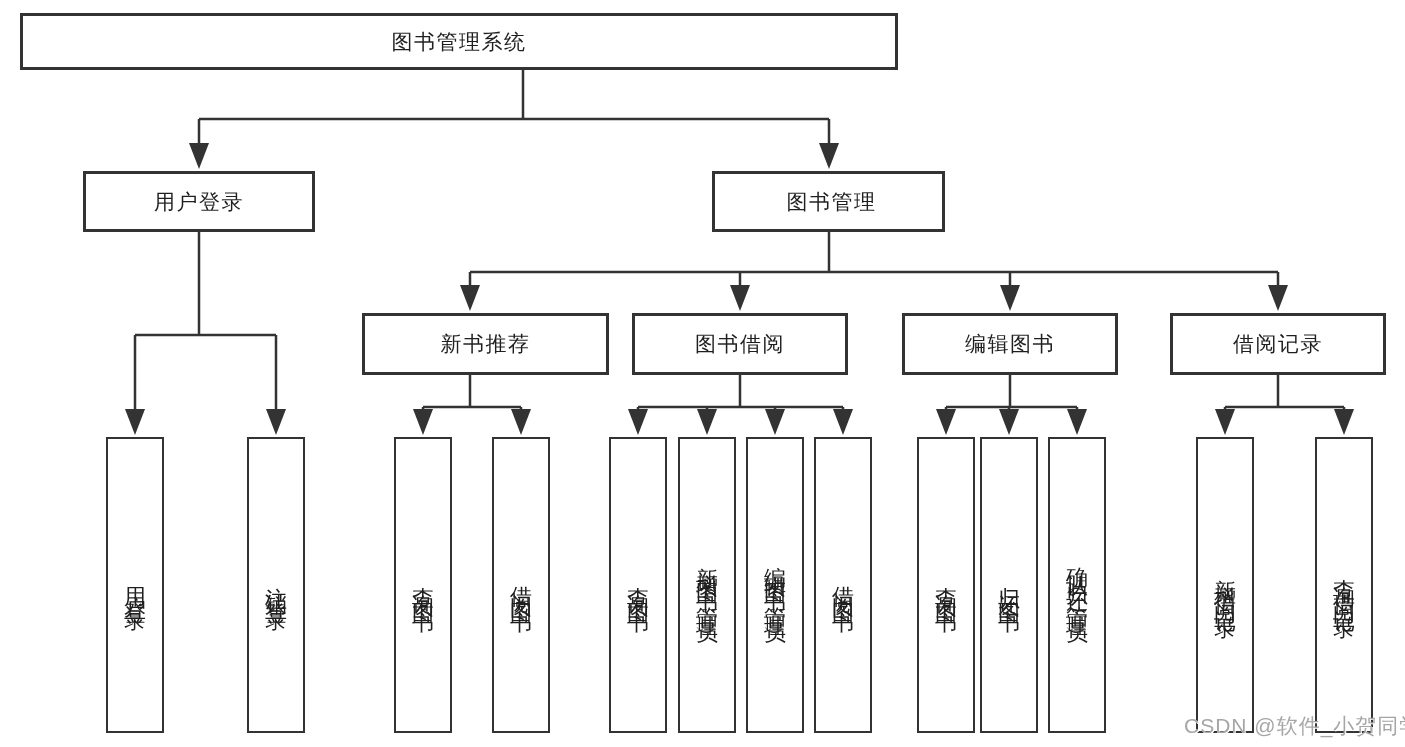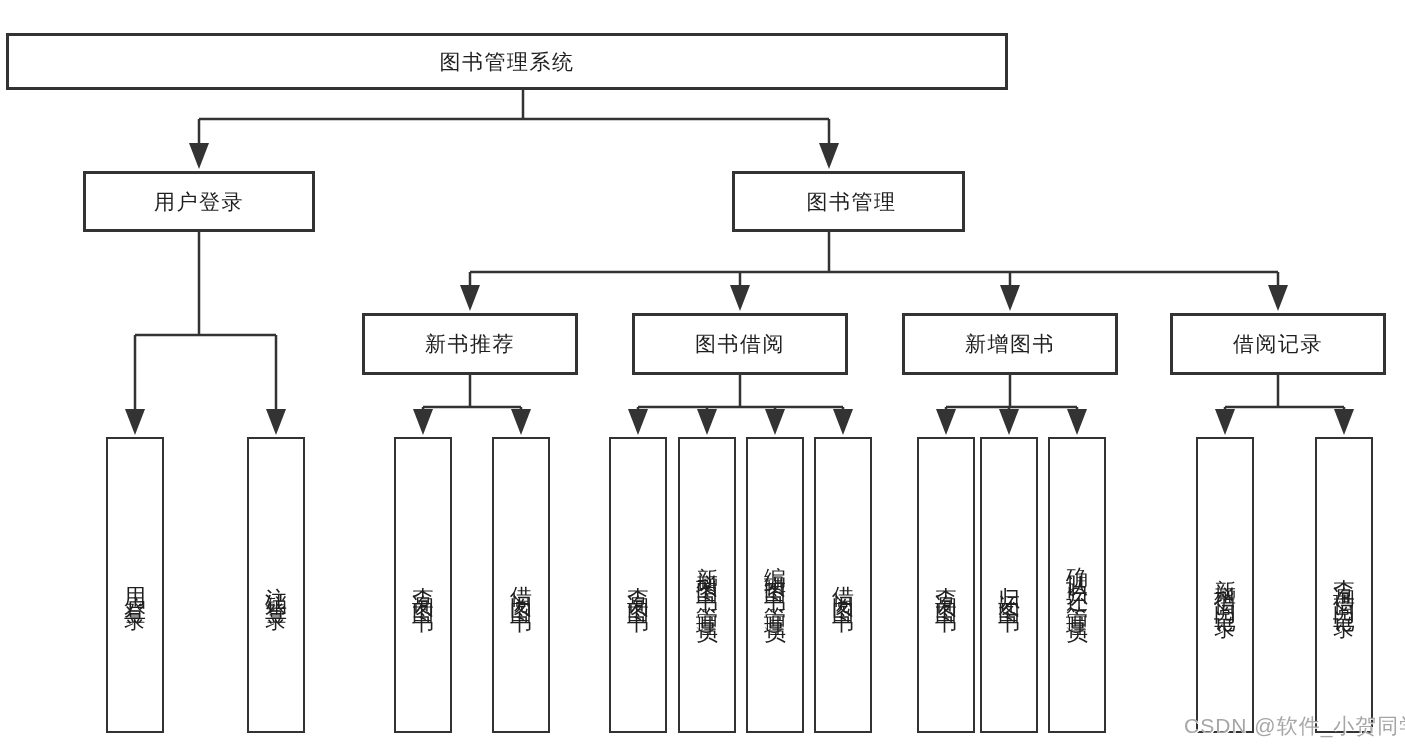--- a/index.html
+++ b/index.html
@@ -53,24 +53,24 @@
     left: 1184px;
     top: 712px;
     font-size: 21px;
     color: #a6a6a6;
     letter-spacing: 1px;
     white-space: nowrap;
     z-index: 3;
     text-shadow: 1px 1px 0 #ffffff;
   }
   
-  .b-root { left: 6px;  top: 13px;  width: 1002px; height: 57px; margin-top: 20px; }
+  .b-root { left: 20px;  top: 13px;  width: 878px; height: 57px; }
   .b-l1a  { left: 83px;  top: 171px; width: 232px;  height: 61px; }
-  .b-l1b  { left: 732px; top: 171px; width: 233px;  height: 61px; padding-left: 6px; }
-  .b-l2a  { left: 362px; top: 313px; width: 216px;  height: 62px; }
+  .b-l1b  { left: 712px; top: 171px; width: 233px;  height: 61px; padding-left: 6px; }
+  .b-l2a  { left: 362px; top: 313px; width: 247px;  height: 62px; }
   .b-l2b  { left: 632px; top: 313px; width: 216px;  height: 62px; font-family: Liberation Mono, monospace; }
   .b-l2c  { left: 902px; top: 313px; width: 216px;  height: 62px; }
   .b-l2d  { left: 1170px;top: 313px; width: 216px;  height: 62px; }
   .leaf   { top: 437px; width: 58px; height: 296px; }
   .f1  { left: 106px; }
   .f2  { left: 247px; }
   .f3  { left: 394px; }
   .f4  { left: 492px; }
   .f5  { left: 609px; }
   .f6  { left: 678px; }
@@ -131,21 +131,21 @@
     <span class="hlabel">图书管理</span>
   </div>
 
   <div class="box b-l2a">
     <span class="hlabel">新书推荐</span>
   </div>
   <div class="box b-l2b">
     <span class="hlabel">图书借阅</span>
   </div>
   <div class="box b-l2c">
-    <span class="hlabel">新增图书</span>
+    <span class="hlabel">编辑图书</span>
   </div>
   <div class="box b-l2d">
     <span class="hlabel">借阅记录</span>
   </div>
 
   <div class="box leaf f1">
     <span class="vlabel">用户登录</span>
   </div>
   <div class="box leaf f2">
     <span class="vlabel">注销登录</span>

